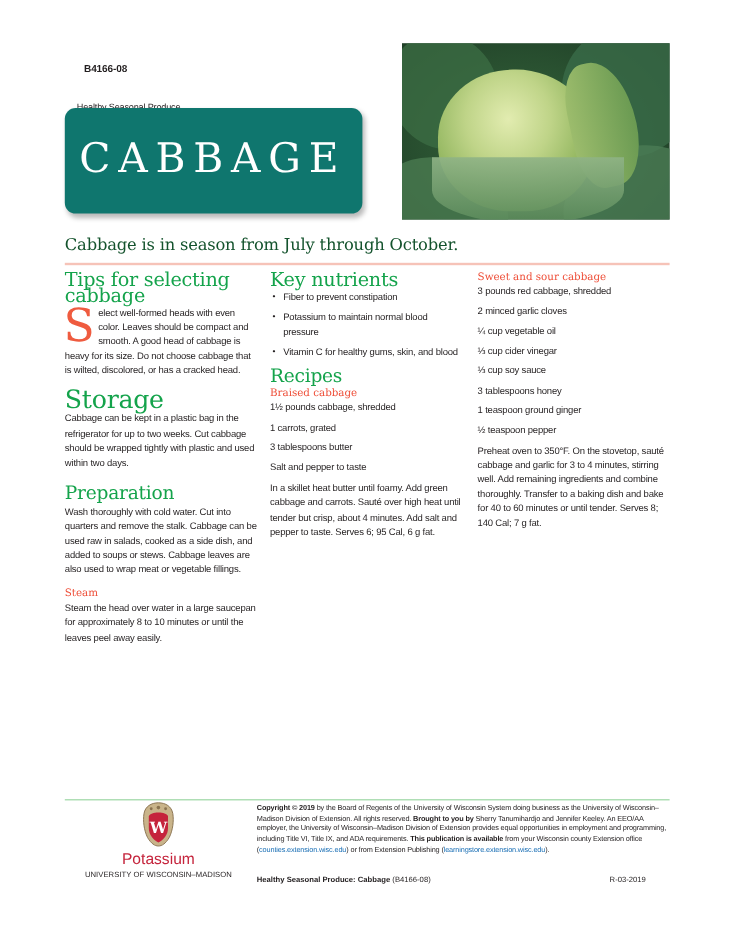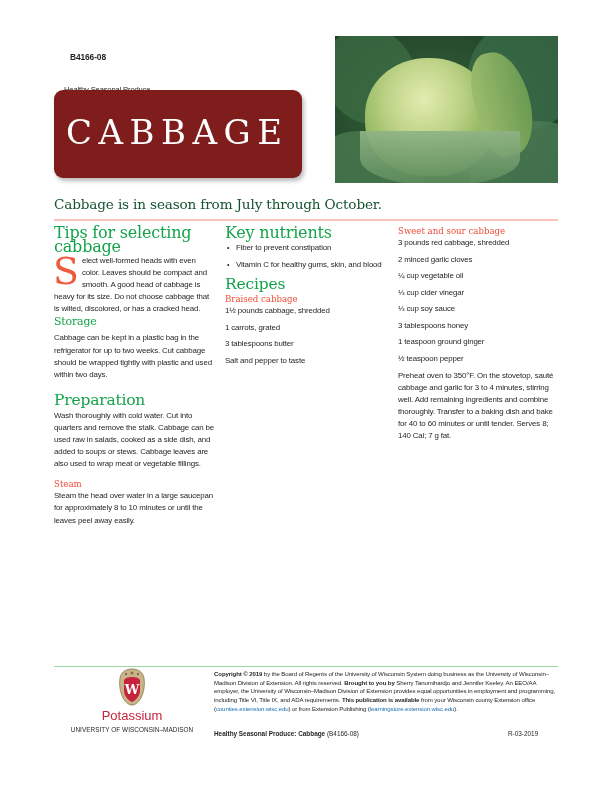--- a/index.html
+++ b/index.html
@@ -4,21 +4,21 @@
   <style>
     * { box-sizing: border-box; margin: 0; padding: 0; }
     html, body { width: 612px; height: 792px; background: #ffffff; overflow: hidden; }
     body { position: relative; font-family: "Liberation Sans", sans-serif; color: #231f20; }
 
     .code { position: absolute; left: 54px; top: 52px; font-size: 8.4px; font-weight: bold; letter-spacing: -0.1px; padding-left: 16px; }
     .series { position: absolute; left: 64px; top: 63px; font-size: 7.6px; letter-spacing: -0.15px; margin-top: 22px; }
 
     .banner {
       position: absolute; left: 54px; top: 90px; width: 248px; height: 88px;
-      background: #7f1d1d; border-radius: 9px;
+      background: #0f766e; border-radius: 9px;
       box-shadow: 2px 3px 4px rgba(0,0,0,0.28);
     }
     .banner-title {
       position: absolute; left: 12px; top: 22px;
       font-family: "DejaVu Serif", serif; color: #fff;
       font-size: 34px; letter-spacing: 6.5px; font-weight: normal;
     }
 
     .photo {
       position: absolute; left: 335px; top: 36px; width: 223px; height: 147px; overflow: hidden;
@@ -88,45 +88,47 @@
 
 <div class="season">Cabbage is in season from July through October.</div>
 <div class="rule-top"></div>
 
 <div class="col1">
   <div class="h2" style="width:140px;">Tips for selecting cabbage</div>
   <div class="p" style="margin-top:1px;">
     <span class="dropcap">S</span><span>elect well-formed heads with even color. Leaves should be compact and smooth. A good head of cabbage is heavy for its size. Do not choose cabbage that is wilted, discolored, or has a cracked head.</span>
   </div>
 
-  <div class="h2" style="font-size:11px;">Storage</div>
+  <div class="h2" style="margin-top:11px; font-size:21px;">Storage</div>
   <div class="p" style="margin-top:3px;">Cabbage can be kept in a plastic bag in the refrigerator for up to two weeks. Cut cabbage should be wrapped tightly with plastic and used within two days.</div>
 
   <div class="h2" style="margin-top:12px; font-size:15.5px;">Preparation</div>
   <div class="p" style="margin-top:3px;">Wash thoroughly with cold water. Cut into quarters and remove the stalk. Cabbage can be used raw in salads, cooked as a side dish, and added to soups or stews. Cabbage leaves are also used to wrap meat or vegetable fillings.</div>
 
   <div class="h3" style="margin-top:9px;">Steam</div>
   <div class="p">Steam the head over water in a large saucepan for approximately 8 to 10 minutes or until the leaves peel away easily.</div>
 </div>
 
 <div class="col2">
   <div class="h2">Key nutrients</div>
   <ul class="nutrients">
     <li>Fiber to prevent constipation</li>
+    <li>Potassium to maintain normal blood pressure</li>
     <li>Vitamin C for healthy gums, skin, and blood</li>
   </ul>
 
   <div class="h2" style="margin-top:6px; font-size:15.5px;">Recipes</div>
   <div class="h3" style="margin-top:3px;">Braised cabbage</div>
   <div style="margin-top:1px;">
     <div class="ing">1½ pounds cabbage, shredded</div>
     <div class="ing">1 carrots, grated</div>
     <div class="ing">3 tablespoons butter</div>
     <div class="ing">Salt and pepper to taste</div>
   </div>
+  <div class="p">In a skillet heat butter until foamy. Add green cabbage and carrots. Sauté over high heat until tender but crisp, about 4 minutes. Add salt and pepper to taste. Serves 6; 95 Cal, 6 g fat.</div>
 </div>
 
 <div class="col3">
   <div class="h3" style="margin-top:0px;">Sweet and sour cabbage</div>
   <div style="margin-top:1px;">
     <div class="ing">3 pounds red cabbage, shredded</div>
     <div class="ing">2 minced garlic cloves</div>
     <div class="ing">¼ cup vegetable oil</div>
     <div class="ing">⅓ cup cider vinegar</div>
     <div class="ing">⅓ cup soy sauce</div>

